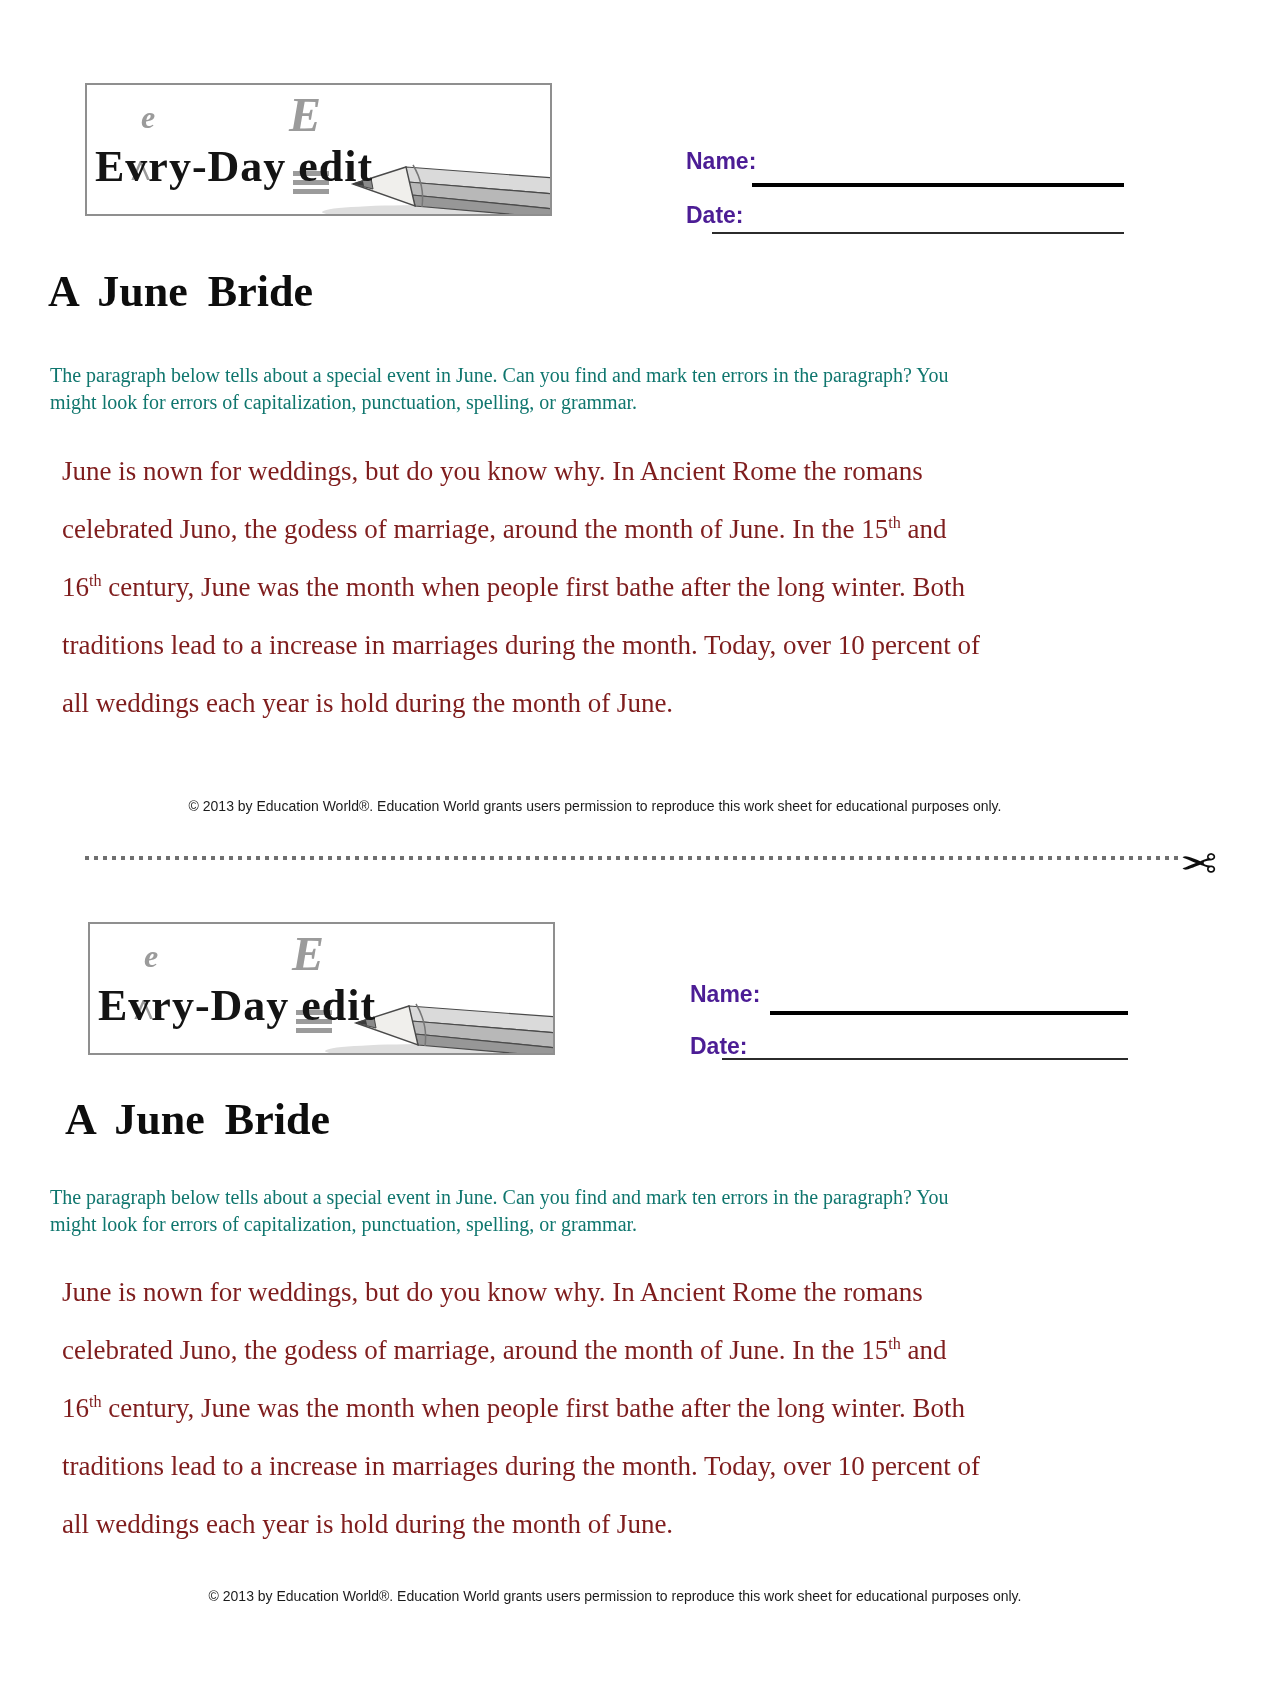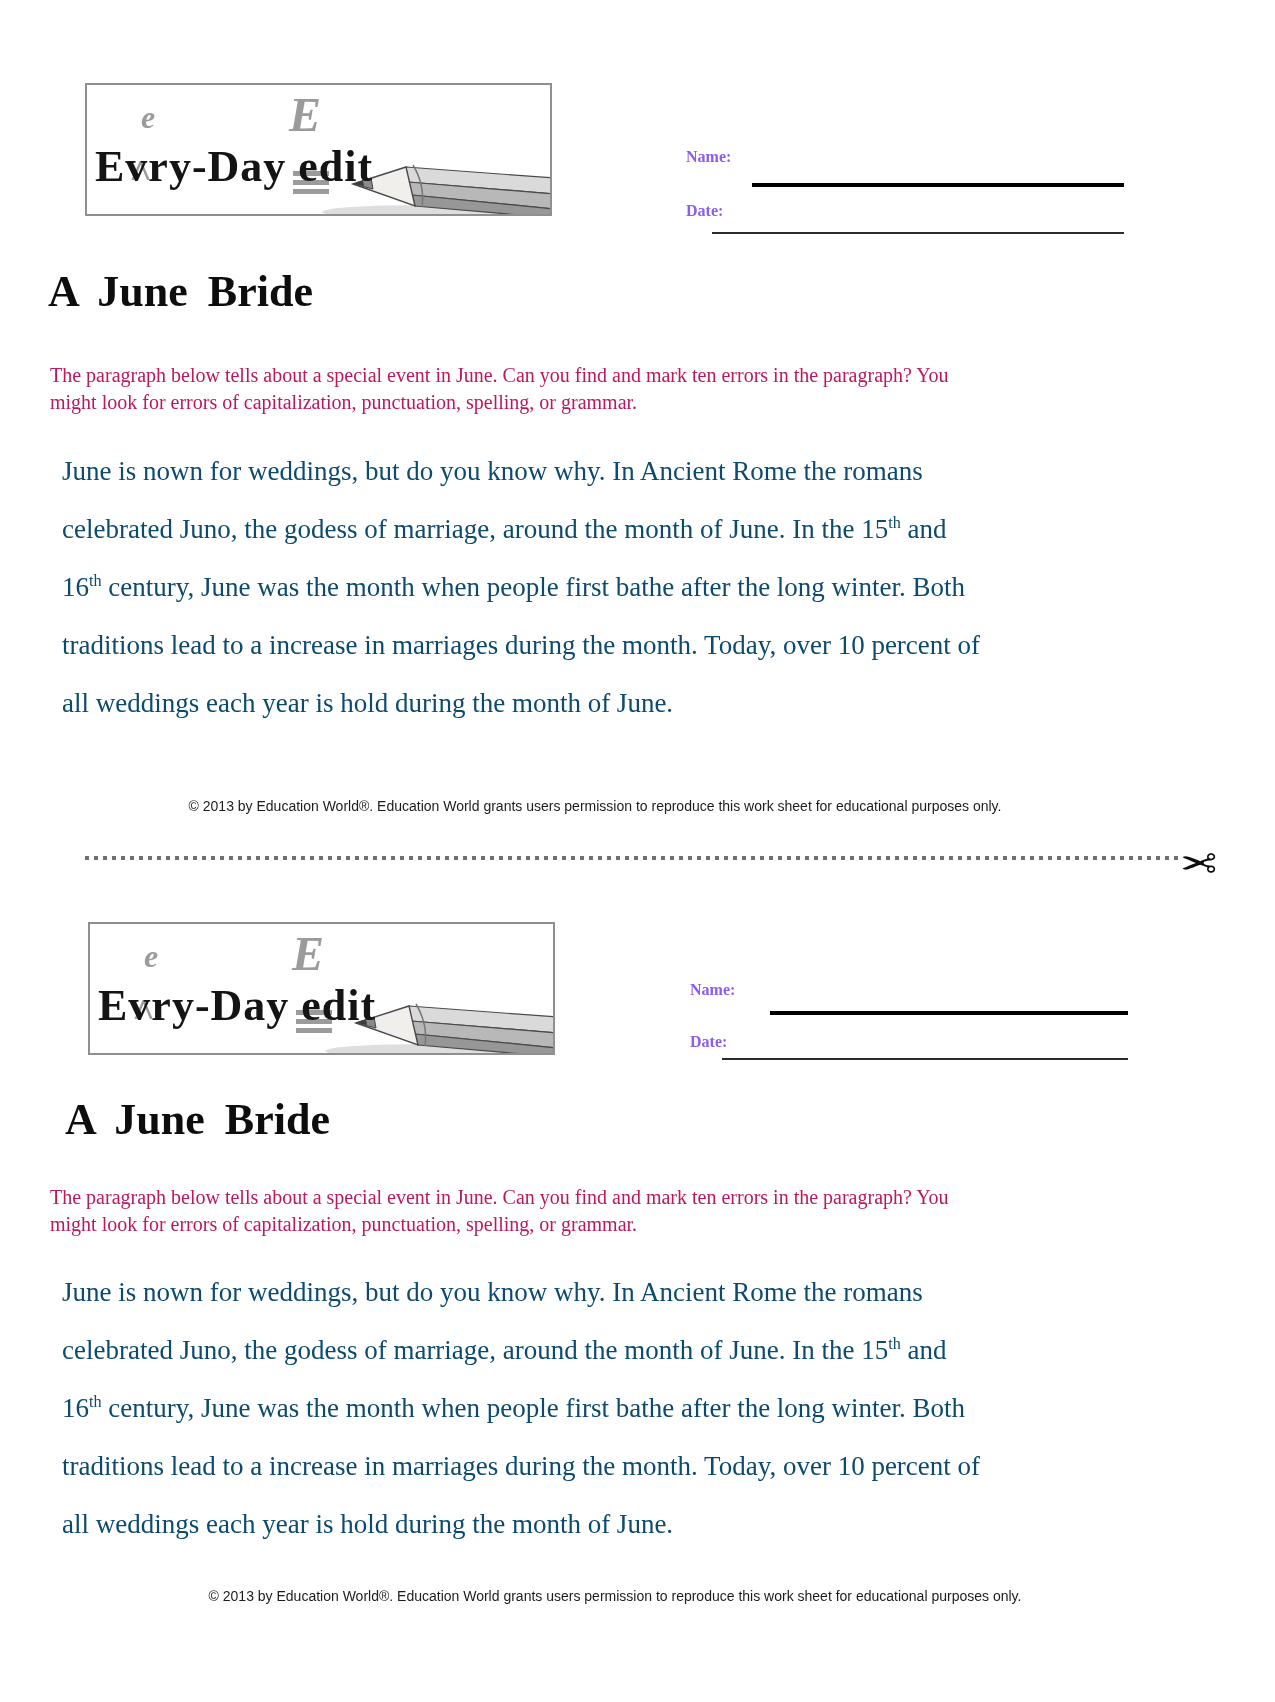--- a/index.html
+++ b/index.html
@@ -14,31 +14,31 @@
              font-family:"Liberation Serif","DejaVu Serif",serif;}
   .mark{position:absolute;color:#9b9b9b;font-family:"Liberation Serif","DejaVu Serif",serif;}
   .mark-e{left:54px;top:14px;font-size:32px;font-style:italic;font-weight:bold;}
   .mark-caret{left:42px;top:66px;font-size:40px;font-weight:bold;}
   .mark-E{left:202px;top:2px;font-size:48px;font-style:italic;font-weight:bold;}
   .cap-bars{position:absolute;left:206px;top:86px;width:36px;}
   .cap-bars .bar{height:5px;background:#9b9b9b;margin-bottom:4px;width:36px;}
   .pencil-svg{position:absolute;left:0;top:0;width:467px;height:133px;}
 
   
-  .fld-label{position:absolute;font-family:Liberation Serif, serif;
-             font-weight:bold;font-size:16px;color:#8b5cf6;}
+  .fld-label{position:absolute;font-family:Liberation Sans, sans-serif;
+             font-weight:bold;font-size:23px;color:#4c1d95;}
   .fld-line{position:absolute;background:#000;}
   .fld-line.thin{background:#2b2b2b;}
 
   
   .ws-title{position:absolute;font-size:44px;font-weight:bold;word-spacing:9px;
             color:#0d0d0d;white-space:nowrap;text-align:right;}
-  .instr{position:absolute;font-size:20px;line-height:27px;color:#be185d;}
+  .instr{position:absolute;font-size:20px;line-height:27px;color:#0f766e;}
   .instr div{white-space:nowrap;}
-  .para{position:absolute;font-size:27px;line-height:58px;color:#0c4a6e;}
+  .para{position:absolute;font-size:27px;line-height:58px;color:#7f1d1d;}
   .para .pline{white-space:nowrap;height:58px;}
   .para sup{font-size:0.60em;vertical-align:super;line-height:0;}
   .copyright{position:absolute;font-family:"Liberation Sans","DejaVu Sans",sans-serif;
              font-size:14px;color:#1c1c1c;text-align:center;white-space:nowrap;}
 
   
   .cut-line{position:absolute;left:85px;top:856px;width:1096px;height:4px;
             background:repeating-linear-gradient(to right,#6f6f6f 0 4px,transparent 4px 9px);}
   .scissors{position:absolute;left:1180px;top:838px;font-size:44px;color:#0e0e0e;
             font-family:"DejaVu Sans",sans-serif;transform:scaleX(-1);display:inline-block;}

